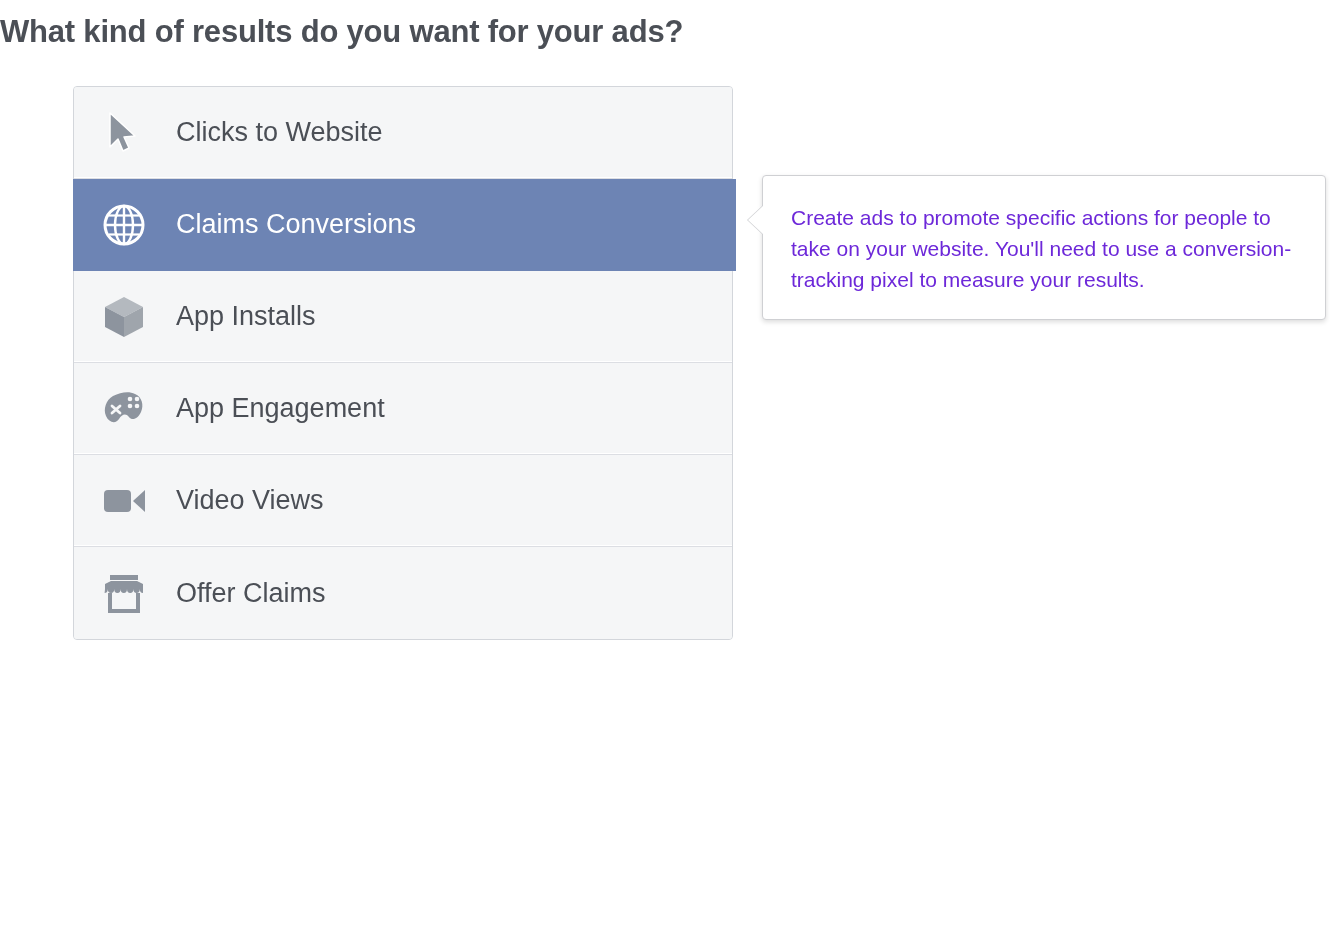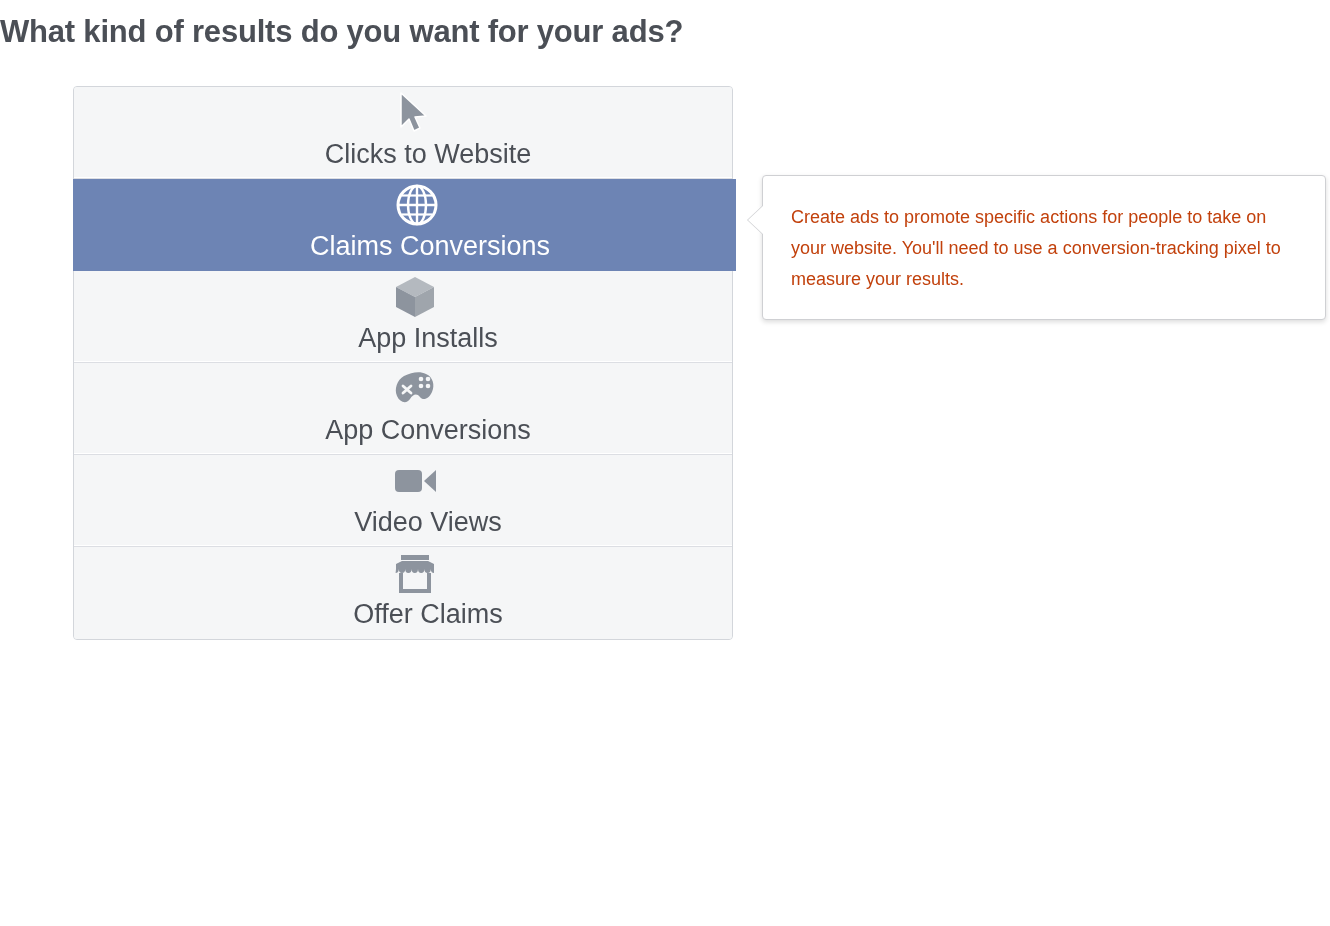--- a/index.html
+++ b/index.html
@@ -34,21 +34,20 @@
   .objective-row {
     position: relative;
     height: 92px;
     display: flex;
     align-items: center;
     padding-left: 24px;
     background: #f5f6f7;
     border-bottom: 1px solid #dcdee3;
     box-shadow: inset 0 -1px 0 #ffffff;
     cursor: pointer;
-    flex-direction: column;
   }
   .objective-row:last-child {
     border-bottom: none;
     box-shadow: none;
     border-bottom-left-radius: 3px;
     border-bottom-right-radius: 3px;
   }
   .objective-row:first-child {
     border-top-left-radius: 3px;
     border-top-right-radius: 3px;
@@ -85,23 +84,23 @@
     position: absolute;
     left: 762px; top: 175px;
     width: 564px;
     background: #ffffff;
     border: 1px solid #cfd0d3;
     border-radius: 4px;
     padding: 26px 28px 24px 28px;
     box-shadow: 0 2px 5px rgba(0,0,0,0.14);
   }
   .tooltip-text {
-    font-size: 18px;
+    font-size: 21px;
     line-height: 31px;
-    color: #c2410c;
+    color: #6d28d9;
   }
   .tooltip-arrow-outer,
   .tooltip-arrow-inner {
     position: absolute;
     width: 0; height: 0;
     border-top: 15px solid transparent;
     border-bottom: 15px solid transparent;
   }
   .tooltip-arrow-outer {
     left: -16px; top: 29px;
@@ -166,21 +165,21 @@
             <line x1="19" y1="19" x2="11" y2="26"></line>
           </g>
           <g fill="#f5f6f7">
             <circle cx="29" cy="12" r="2.3"></circle>
             <circle cx="36" cy="12" r="2.3"></circle>
             <circle cx="29" cy="19" r="2.3"></circle>
             <circle cx="36" cy="19" r="2.3"></circle>
           </g>
         </svg>
       </span>
-      <span class="row-label">App Conversions</span>
+      <span class="row-label">App Engagement</span>
     </div>
 
 
     <div class="objective-row">
       <span class="row-icon">
         <svg width="46" height="36" viewBox="0 0 46 36">
           <rect x="3" y="7" width="27" height="22" rx="4" fill="#8d949e"></rect>
           <path d="M32 18 L44 7 L44 29 Z" fill="#8d949e"></path>
         </svg>
       </span>

